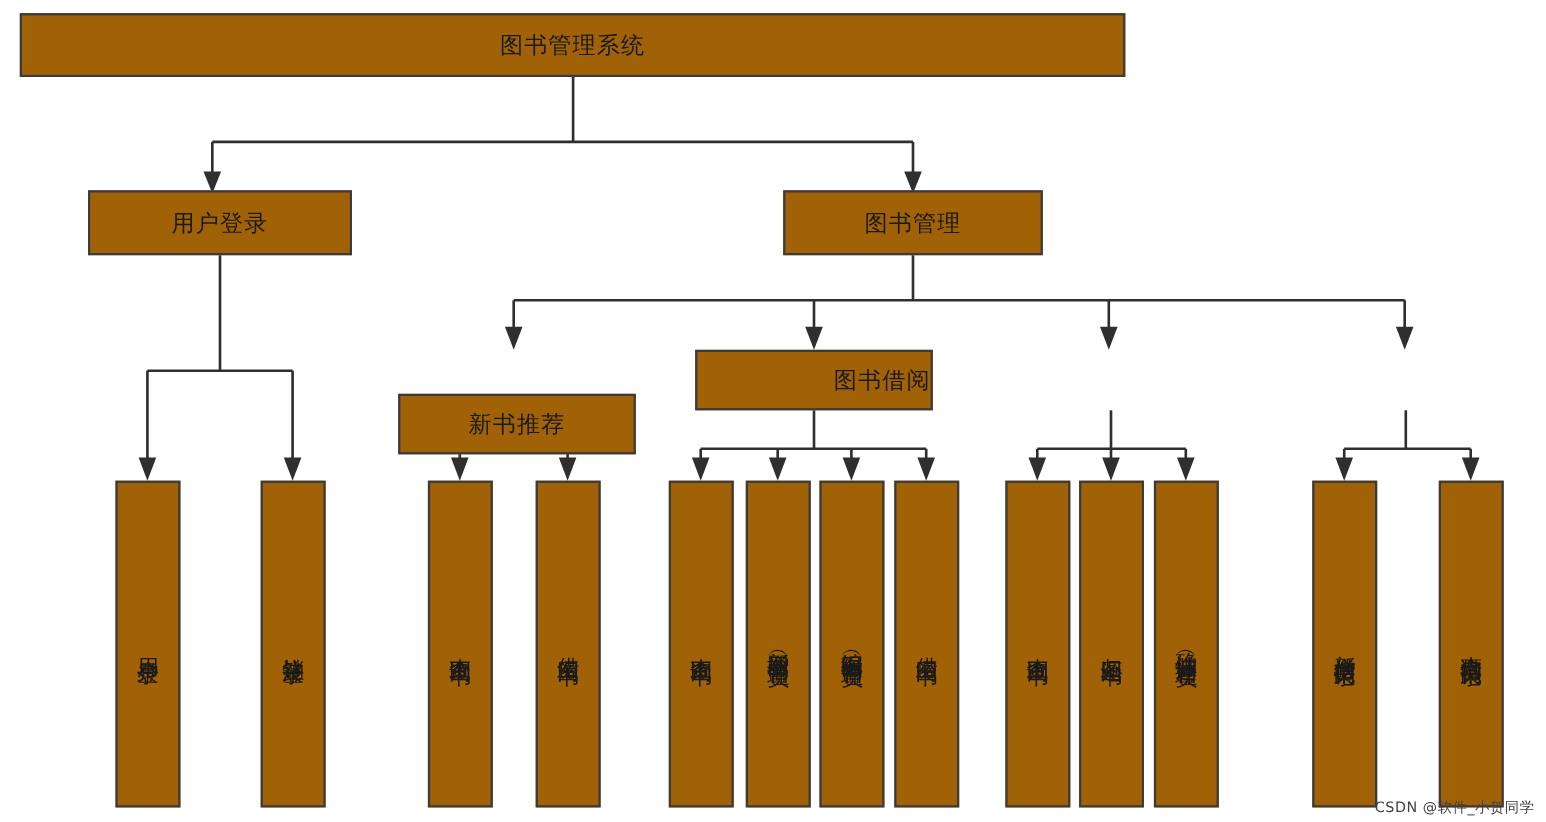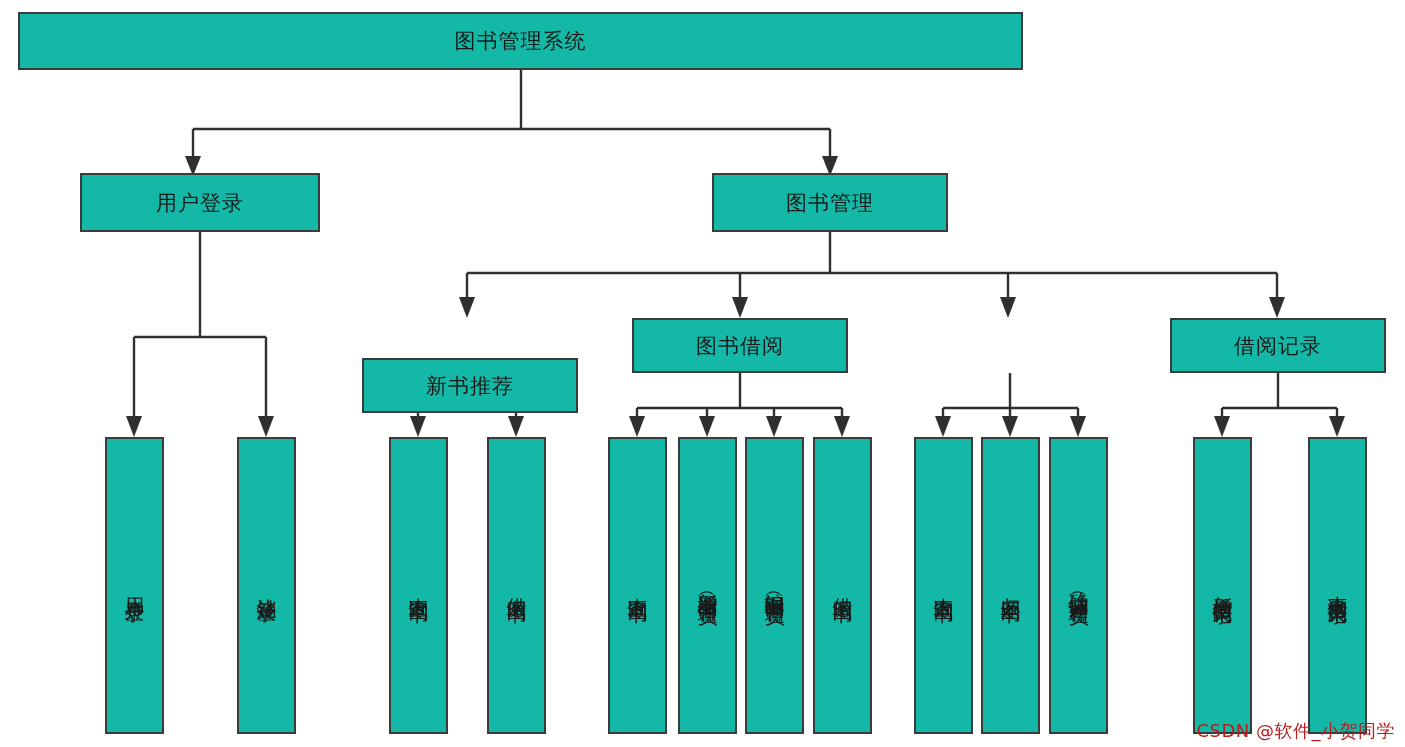--- a/index.html
+++ b/index.html
@@ -5,40 +5,40 @@
 <style>
   html,body{margin:0;padding:0;background:#ffffff;}
   body{
     font-family:"DejaVu Sans","Liberation Sans",sans-serif;
     width:1405px;height:747px;overflow:hidden;position:relative;
   }
   #diagram-root{position:relative;width:1405px;height:747px;background:#fff;}
   
   .node{
     position:absolute;box-sizing:border-box;
-    background:#14b8a6;border:2px solid #3b3b3b;
+    background:#a16207;border:2px solid #3b3b3b;
     display:flex;align-items:center;justify-content:center;
     color:#1a1a1a;
   }
   .node.horiz{font-size:21px;letter-spacing:1px;}
   .node.vert{
     writing-mode:vertical-rl;text-orientation:upright;
     font-size:20px;line-height:1.35;letter-spacing:2px;
     padding:4px 0;
   }
   .node .lbl{display:block;white-space:pre;}
   .node.vert .lbl{text-align:center;}
   
   #wires{position:absolute;left:0;top:0;width:1405px;height:747px;pointer-events:none;}
   #wires line,#wires path{stroke:#2f2f2f;stroke-width:2.4;fill:none;}
   #wires polygon{fill:#2f2f2f;}
   
   #watermark{
     position:absolute;right:10px;bottom:4px;
-    font-size:18px;color:#b91c1c;letter-spacing:.5px;white-space:nowrap;
+    font-size:13px;color:#404040;letter-spacing:.5px;white-space:nowrap;
   }
 </style>
 </head>
 <body>
 
 <div id="diagram-root">
 
   <svg id="wires" viewBox="0 0 1405 747" width="1405" height="747">
 
     <line x1="521" y1="70" x2="521" y2="129"></line>
@@ -108,25 +108,22 @@
   <div class="node horiz" style="left:80px;top:173px;width:240px;height:59px;">
     <span class="lbl">用户登录</span>
   </div>
   <div class="node horiz" style="left:712px;top:173px;width:236px;height:59px;">
     <span class="lbl">图书管理</span>
   </div>
 
   <div class="node horiz" style="left:362px;top:318px;width:216px;height:55px;margin-top:40px;">
     <span class="lbl">新书推荐</span>
   </div>
-  <div class="node horiz" style="left:632px;top:318px;width:216px;height:55px;">
+  <div class="node horiz" style="left:632px;top:318px;width:216px;height:55px;justify-content:flex-end;">
     <span class="lbl">图书借阅</span>
-  </div>
-  <div class="node horiz" style="left:1170px;top:318px;width:216px;height:55px;">
-    <span class="lbl">借阅记录</span>
   </div>
 
   <div class="node vert" style="left:105px;top:437px;width:59px;height:297px;">
     <span class="lbl">用户登录</span>
   </div>
   <div class="node vert" style="left:237px;top:437px;width:59px;height:297px;">
     <span class="lbl">注销登录</span>
   </div>
 
   <div class="node vert" style="left:389px;top:437px;width:59px;height:297px;">

